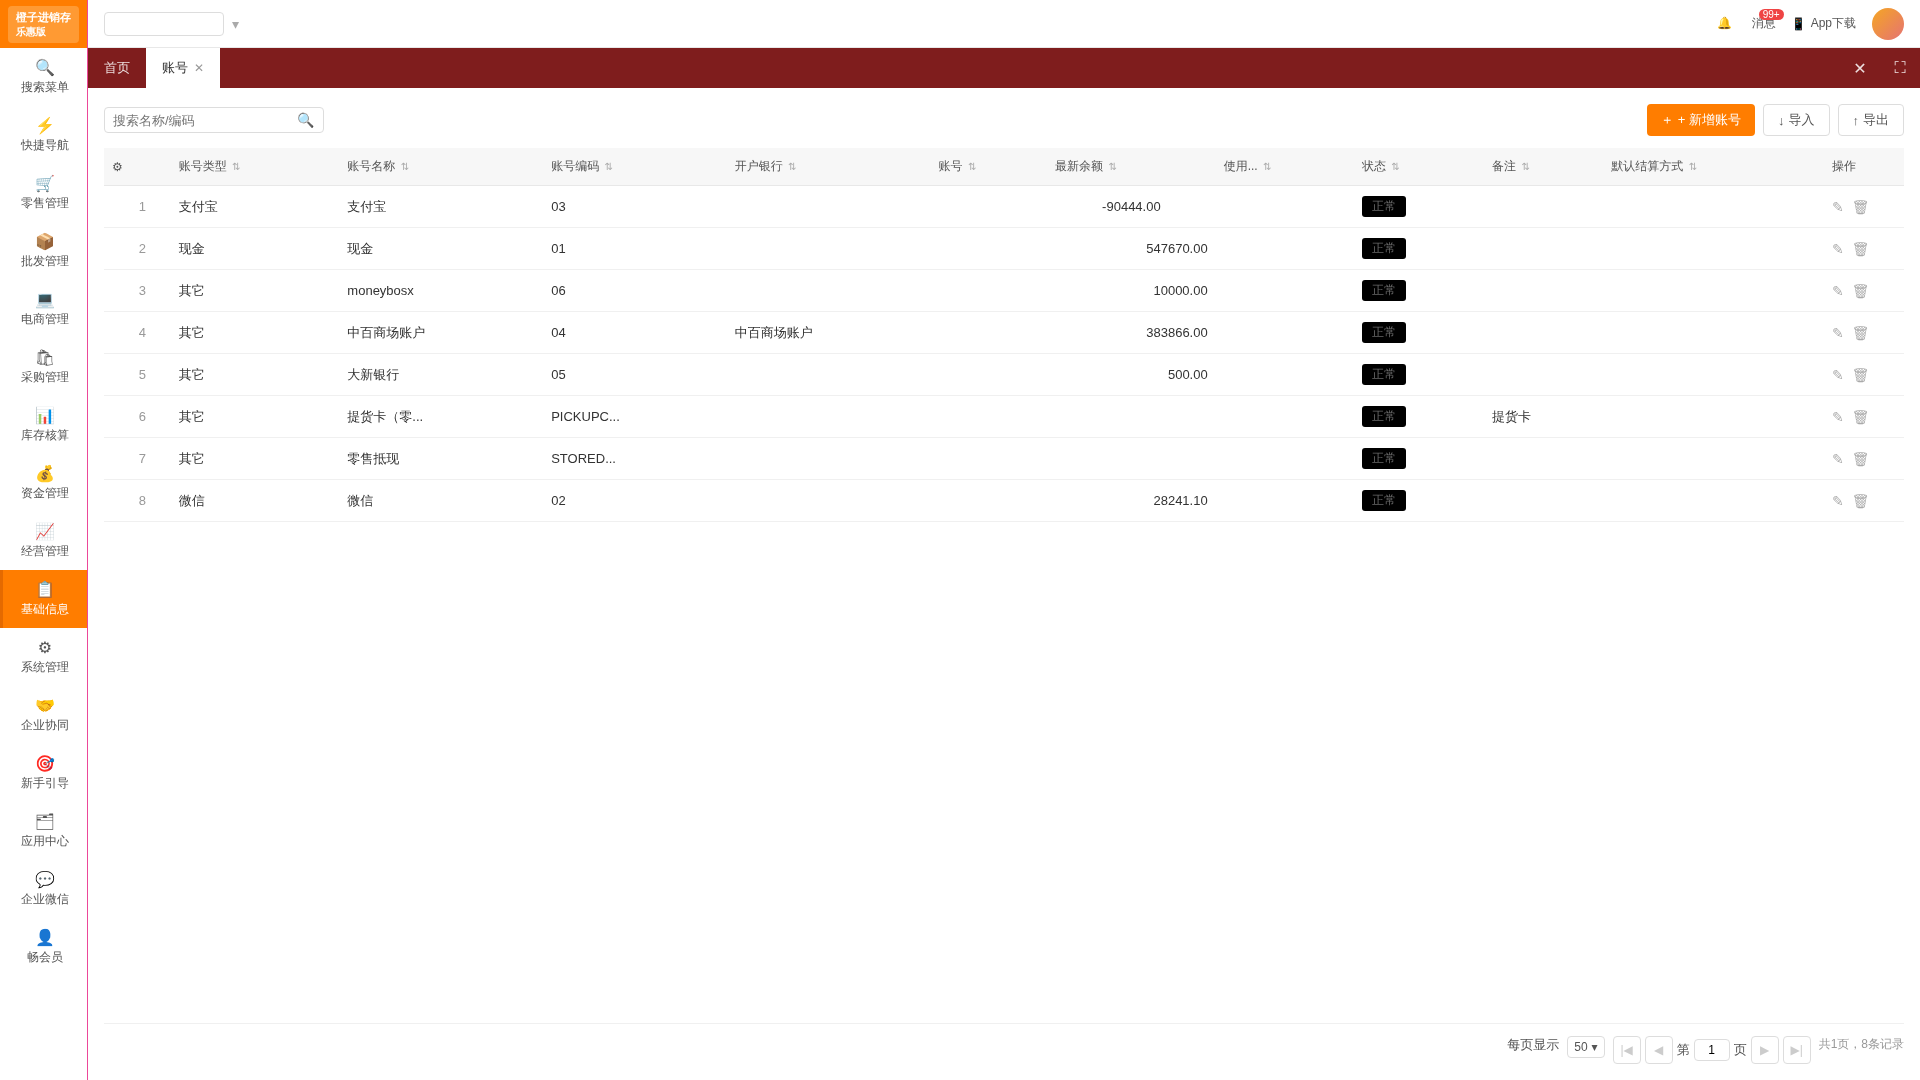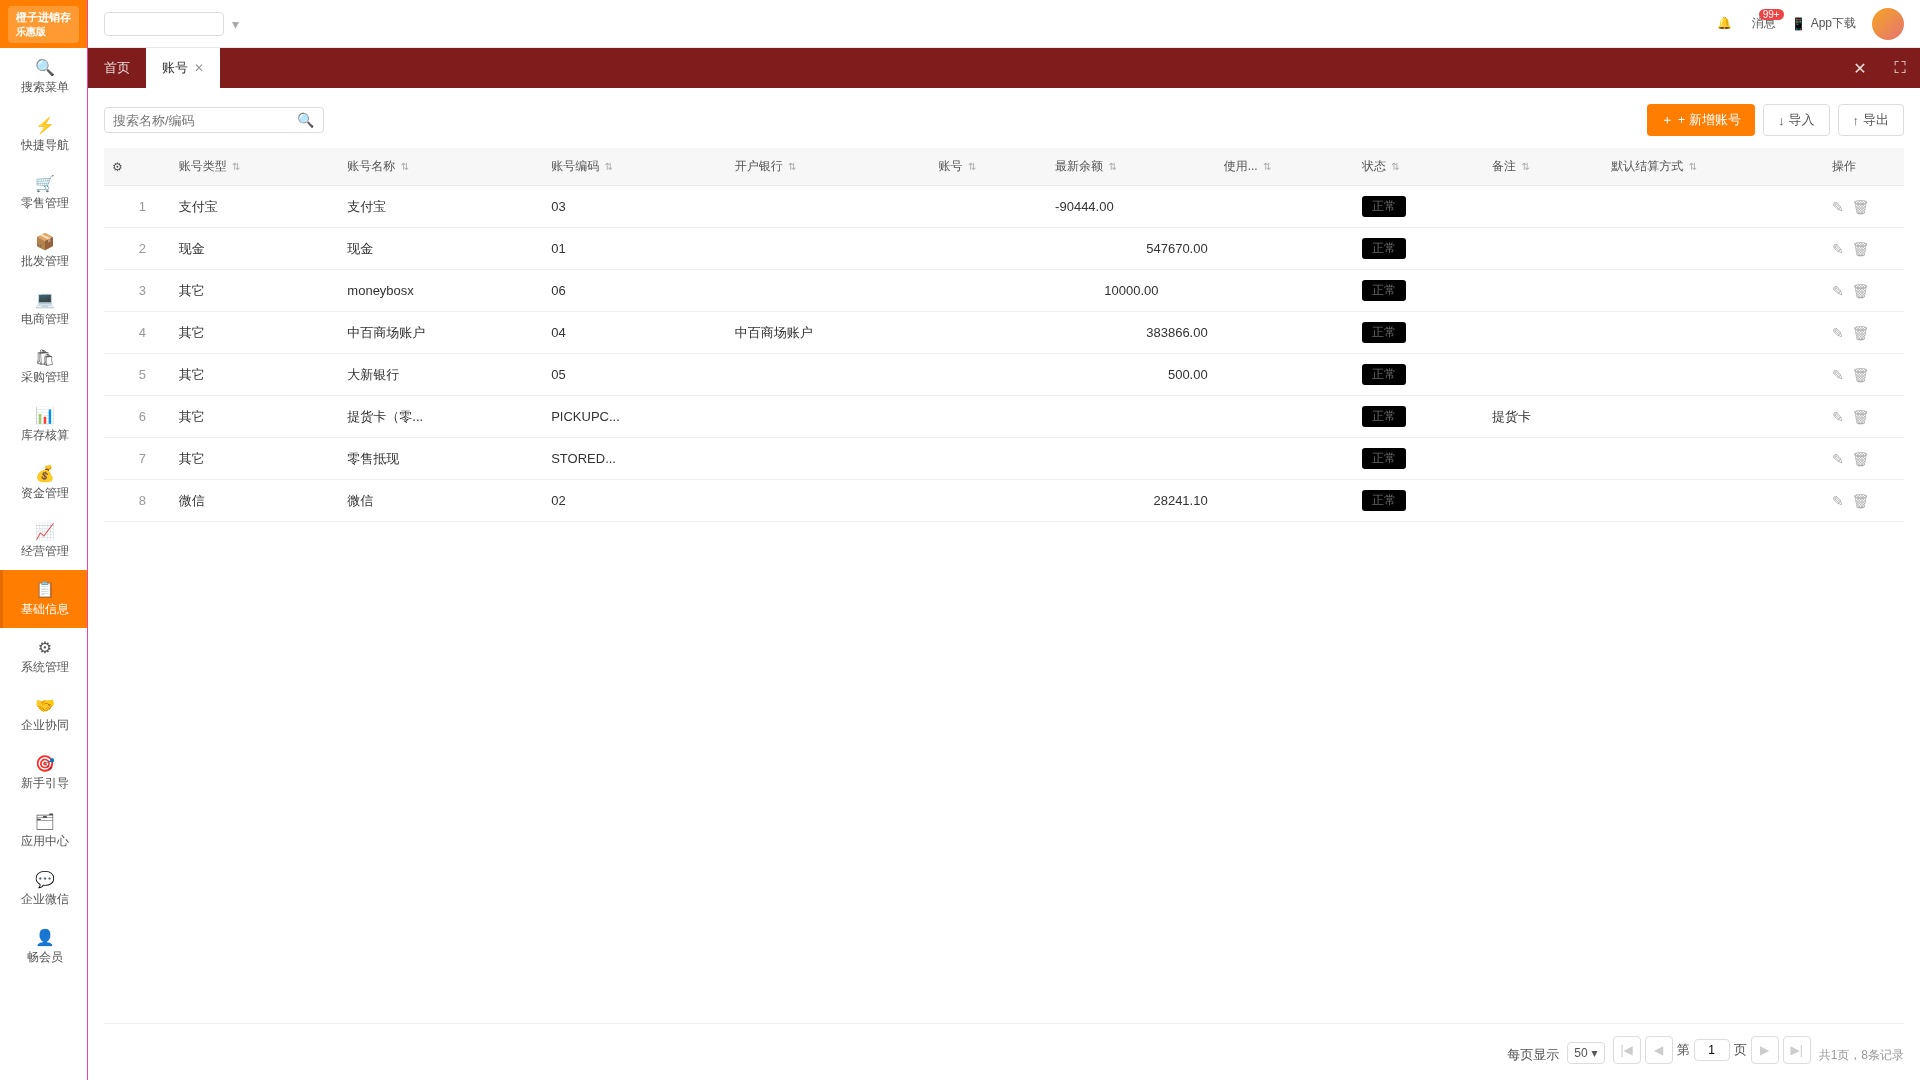--- a/index.html
+++ b/index.html
@@ -185,21 +185,21 @@
     }
     .status-normal { background: #000000; color: #666; }
     .action-btns { display: flex; gap: 8px; }
     .action-btn { color: #aaa; cursor: pointer; font-size: 14px; }
     .settings-col { width: 24px; text-align: center; }
     .row-num { color: #999; }
 
     
     .pagination {
       display: flex;
-      align-items: flex-end;
+      align-items: flex-start;
       justify-content: flex-end;
       padding: 12px 0 0 0;
       gap: 8px;
       font-size: 13px;
       color: #555;
       border-top: 1px solid #f0f0f0;
       margin-top: 8px;
     }
     .page-size-select {
       border: 1px solid #ddd;
@@ -379,21 +379,21 @@
         </thead>
         <tbody id="table-body">
         <tr>
     <td></td>
     <td class="row-num">1</td>
     <td>支付宝</td>
     <td>支付宝</td>
     <td>03</td>
     <td></td>
     <td></td>
-    <td style="text-align:left;">-90444.00</td>
+    <td style="text-align:center;">-90444.00</td>
     <td></td>
     <td><span class="status-badge status-normal">正常</span></td>
     <td></td>
     <td style="color:#ff7d00;"></td>
     <td>
       <div class="action-btns">
         <span class="action-btn" title="编辑">✎</span>
         <span class="action-btn" title="删除">🗑</span>
       </div>
     </td>
@@ -419,21 +419,21 @@
     </td>
   </tr>
             <tr>
     <td></td>
     <td class="row-num">3</td>
     <td>其它</td>
     <td>moneybosx</td>
     <td>06</td>
     <td></td>
     <td></td>
-    <td style="text-align:center;">10000.00</td>
+    <td style="text-align:right;">10000.00</td>
     <td></td>
     <td><span class="status-badge status-normal">正常</span></td>
     <td></td>
     <td style="color:#ff7d00;"></td>
     <td>
       <div class="action-btns">
         <span class="action-btn" title="编辑">✎</span>
         <span class="action-btn" title="删除">🗑</span>
       </div>
     </td>

